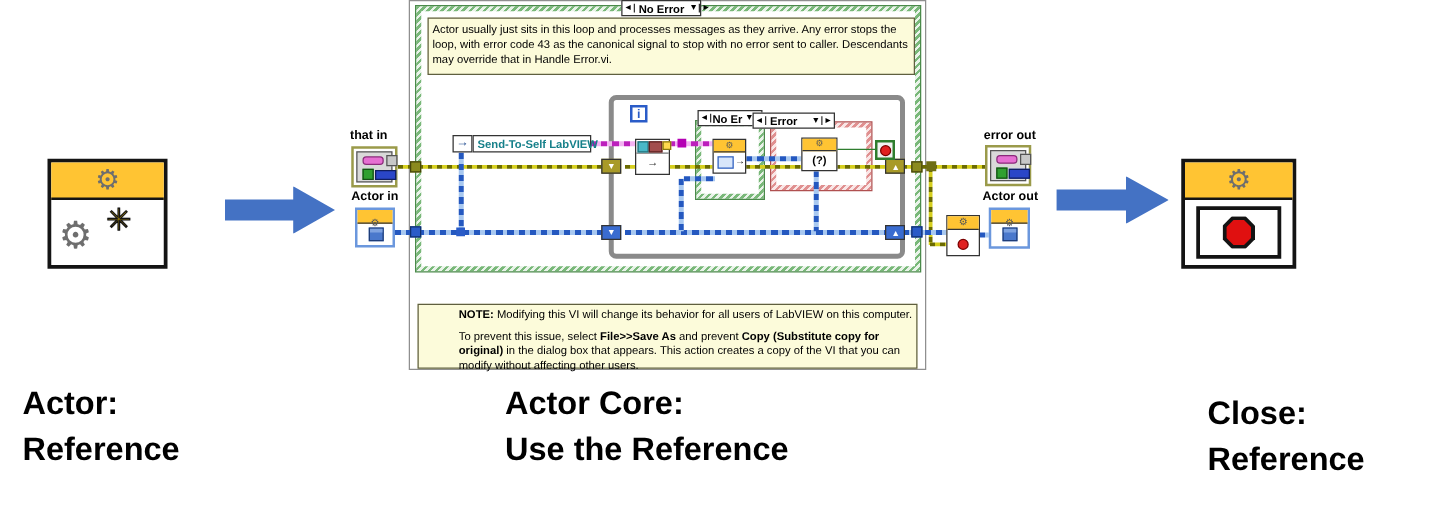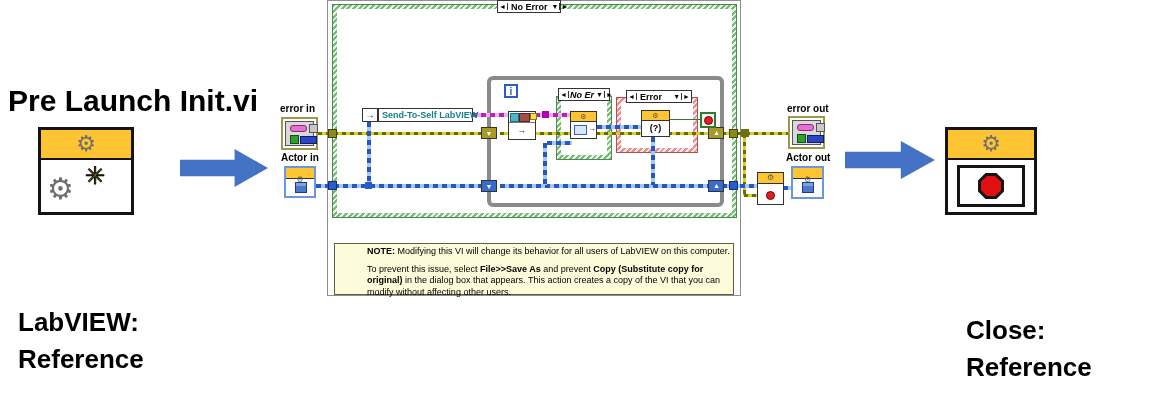--- a/index.html
+++ b/index.html
@@ -75,40 +75,40 @@
   .stopterm{border:2px solid #2e7d2e;background:#f2f2f2;box-sizing:border-box;display:flex;align-items:center;justify-content:center;}
   .cube{background:#4a78cc;border:1px solid #1e3c78;box-sizing:border-box;position:relative;}
   .cube:before{content:"";position:absolute;left:0;top:0;right:0;height:3px;background:#7ea2e0;}
   .monitor{background:#d8e6fa;border:1px solid #3060c0;box-sizing:border-box;}
 </style>
 </head>
 <body>
 
 <div id="stage">
 
-  <div class="abs vi-title" style="left:8px;top:84px;">Pre Launch Init.vi</div>
 
   <div class="abs bigicon" style="left:38px;top:127px;width:96px;height:88px;">
     <div class="hdr" style="height:28px;">
       <span class="gear" style="font-size:22px;">⚙</span>
     </div>
     <div style="position:relative;height:52px;">
       <span class="gear abs" style="left:6px;top:14px;font-size:30px;">⚙</span>
       <span class="abs" style="left:44px;top:2px;font-size:24px;color:#f5c400;-webkit-text-stroke:1px #141414;text-shadow:0 0 1px #141414;">✳</span>
     </div>
   </div>
 
   <div class="abs blockarrow" style="left:180px;top:149px;width:88px;height:38px;"></div>
 
   <div class="abs panel" style="left:327px;top:0px;width:414px;height:296px;"></div>
 
   <div class="abs hatch-green" style="left:332px;top:4px;width:405px;height:214px;">
     <div class="struct-inner"></div>
   </div>
 
+  <div class="abs combox" style="left:342px;top:14px;width:390px;height:46px;">Actor usually just sits in this loop and processes messages as they arrive. Any error stops the loop, with error code 43 as the canonical signal to stop with no error sent to caller. Descendants  may override that in Handle Error.vi.</div>
 
   <div class="abs whileloop" style="left:487px;top:76px;width:237px;height:131px;"></div>
 
   <div class="abs hatch-green" style="left:556px;top:96px;width:56px;height:64px;">
     <div class="struct-inner"></div>
   </div>
   <div class="abs hatch-red" style="left:616px;top:97px;width:82px;height:56px;">
     <div class="struct-inner"></div>
   </div>
 
@@ -152,38 +152,38 @@
   <div class="abs sr sr-blue" style="left:708px;top:180px;">
       <span style="transform:rotate(180deg);display:inline-block;">▼</span>
     </div>
 
   <div class="abs selbox" style="left:497px;top:0px;width:64px;">
     <span class="sel-dec">◄</span>
     <span class="sel-label">No Error</span>
     <span class="sel-dd">▼</span>
     <span class="sel-inc">►</span>
   </div>
-  <div class="abs selbox" style="left:558px;top:88px;width:52px;font-style:italic;">
+  <div class="abs selbox" style="left:558px;top:88px;width:52px;">
     <span class="sel-dec">◄</span>
     <span class="sel-label" style="padding:0 1px;">No Er</span>
     <span class="sel-dd">▼</span>
     <span class="sel-inc">►</span>
   </div>
-  <div class="abs selbox" style="left:626px;top:90px;width:66px;">
+  <div class="abs selbox" style="left:602px;top:90px;width:66px;">
     <span class="sel-dec">◄</span>
     <span class="sel-label">Error</span>
     <span class="sel-dd">▼</span>
     <span class="sel-inc">►</span>
   </div>
 
   <div class="abs iterm" style="left:504px;top:84px;width:14px;height:14px;">
     <span>i</span>
   </div>
 
-  <div class="abs lab" style="left:280px;top:103px;">error in</div>
+  <div class="abs lab" style="left:280px;top:103px;">that in</div>
   <div class="abs termicon" style="left:281px;top:117px;width:37px;height:33px;border:2px solid #9a9a4a;background:#fff;">
     <div class="clusterbits">
       <div class="abs" style="left:4px;top:3px;width:15px;height:5px;border-radius:3px;background:#e66fd2;border:1px solid #8a2a7a;"></div>
       <div class="abs" style="left:23px;top:2px;width:7px;height:7px;background:#c8c8c8;border:1px solid #555;"></div>
       <div class="abs" style="left:4px;top:13px;width:7px;height:7px;background:#2fa02f;border:1px solid #145014;"></div>
       <div class="abs" style="left:14px;top:14px;width:15px;height:6px;background:#2a46c8;border:1px solid #101e60;"></div>
     </div>
   </div>
 
   <div class="abs lab" style="left:281px;top:152px;">Actor in</div>
@@ -275,21 +275,25 @@
     <div style="position:relative;height:52px;display:flex;align-items:center;justify-content:center;">
       <div style="width:68px;height:42px;border:3px solid #141414;display:flex;align-items:center;justify-content:center;box-sizing:border-box;">
         <div class="oct-outer">
             <div class="oct-inner"></div>
           </div>
       </div>
     </div>
   </div>
 
   <div class="abs caption" style="left:18px;top:304px;">
-    <div>LabVIEW:</div>
+    <div>Actor:</div>
     <div>Reference</div>
+  </div>
+  <div class="abs caption" style="left:404px;top:304px;">
+    <div>Actor Core:</div>
+    <div>Use the Reference</div>
   </div>
   <div class="abs caption" style="left:938px;top:312px;margin-left:28px;">
     <div>Close:</div>
     <div>Reference</div>
   </div>
 
 </div>
 
 </body></html>

